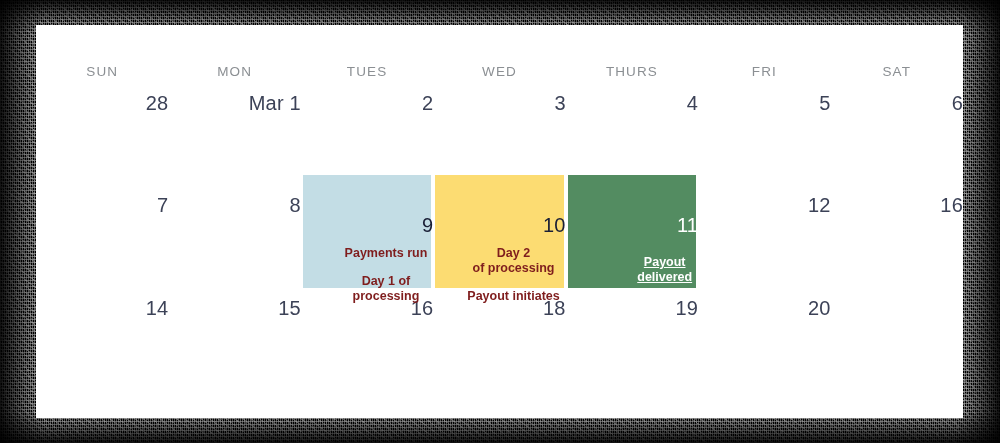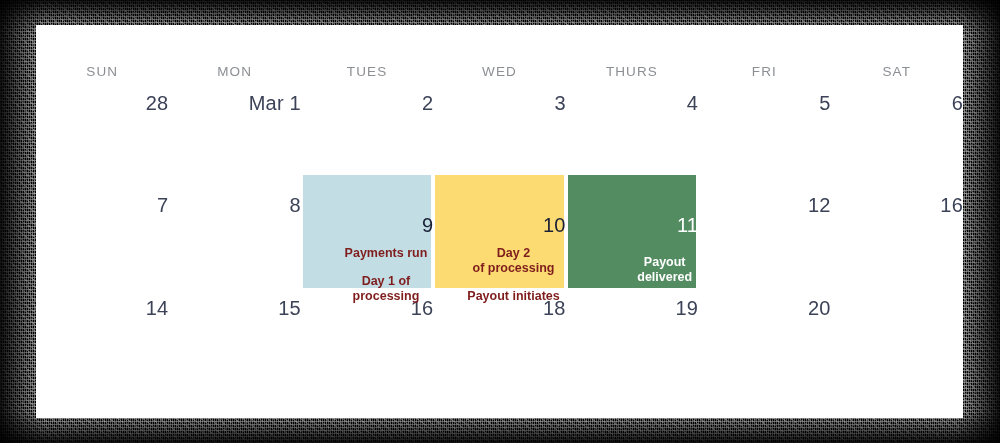--- a/index.html
+++ b/index.html
@@ -144,21 +144,21 @@
     font-weight: 700;
     color: #7f1d1d;
     padding: 0 6px;
   }
   .event-lines .ln { margin-bottom: 13px; }
   .event-lines .ln:last-child { margin-bottom: 0; }
 
   .day-cell.event.light .day-num { color: #1a1f36; }
   .day-cell.event.dark .day-num,
   .day-cell.event.dark .event-lines { color: #ffffff; }
-  .day-cell.event.dark .event-lines { margin-top: 20px; }
+  .day-cell.event.dark .event-lines { margin-top: 20px; text-decoration: underline; }
 </style>
 </head>
 <body>
 
 <div id="frame">
   <div class="noise"></div>
   <div class="edge-shade"></div>
 
   <div id="card">
     <div id="calendar">

